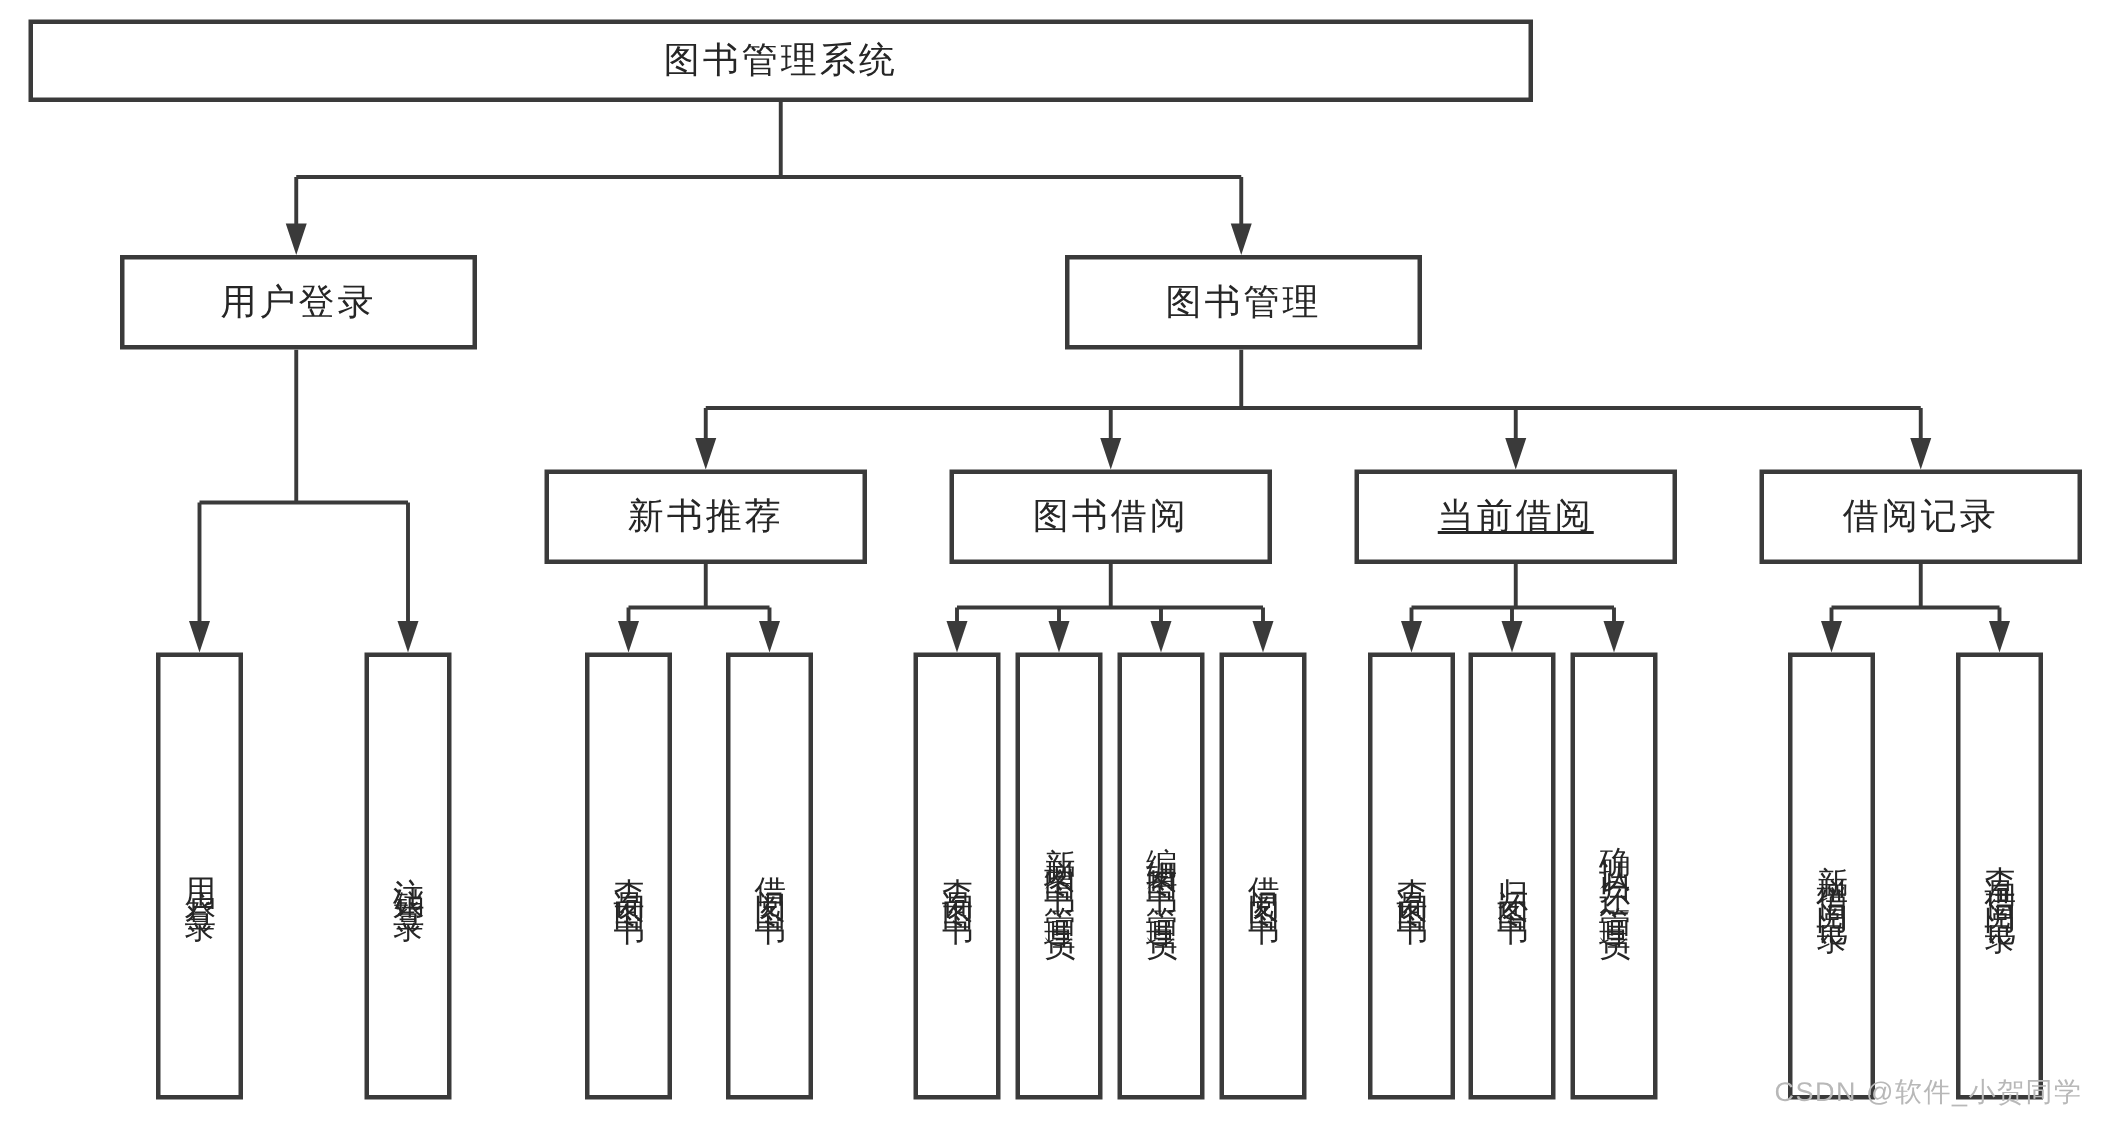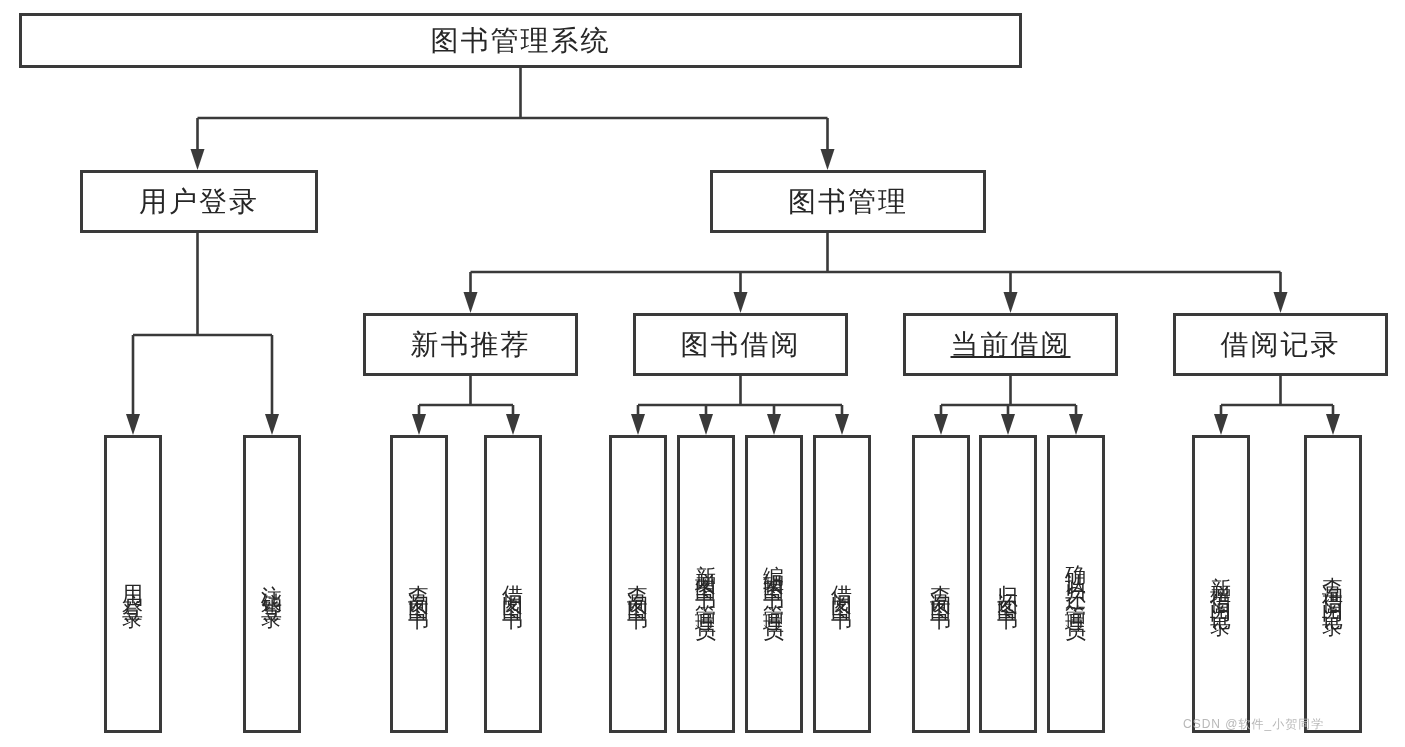--- a/index.html
+++ b/index.html
@@ -34,36 +34,36 @@
     border: 3px solid var(--line);
     background: #fff;
     color: var(--text);
     display: flex;
     align-items: center;
     justify-content: center;
     z-index: 2;
     line-height: 1;
   }
   .hnode {
-    font-size: 28px;
+    font-size: 24px;
     letter-spacing: 2px;
     white-space: nowrap;
   }
   .leaf {
     writing-mode: vertical-rl;
     text-orientation: mixed;
     font-size: 21px;
     letter-spacing: 8px;
     overflow: hidden;
   }
   .watermark {
     position: absolute;
     left: 1183px;
     top: 716px;
-    font-size: 12px;
+    font-size: 18px;
     color: var(--wm);
     letter-spacing: 1px;
     white-space: nowrap;
     z-index: 3;
   }
 </style>
 </head>
 <body>
 
 <div class="stage">
@@ -93,21 +93,21 @@
       <polygon points="1001,414 1015,414 1008,435" fill="#3a3a3a"></polygon>
       <polygon points="1069,414 1083,414 1076,435" fill="#3a3a3a"></polygon>
       <path d="M1280.5,376V405M1221,405H1333M1221,405V421M1333,405V421" fill="none" stroke="#3a3a3a" stroke-width="2.6"></path>
       <polygon points="1214,414 1228,414 1221,435" fill="#3a3a3a"></polygon>
       <polygon points="1326,414 1340,414 1333,435" fill="#3a3a3a"></polygon>
     </svg>
 
   <div class="node hnode" style="left:19px; top:13px; width:1003px; height:55px;">图书管理系统</div>
 
   <div class="node hnode" style="left:80px; top:170px; width:238px; height:63px;">用户登录</div>
-  <div class="node hnode" style="left:710px; top:170px; width:276px; height:63px;">图书管理</div>
+  <div class="node hnode" style="left:710px; top:170px; width:238px; height:63px;">图书管理</div>
 
   <div class="node hnode" style="left:363px; top:313px; width:215px; height:63px;">新书推荐</div>
   <div class="node hnode" style="left:633px; top:313px; width:215px; height:63px;">图书借阅</div>
   <div class="node hnode" style="left:903px; top:313px; width:215px; height:63px;text-decoration:underline;">当前借阅</div>
   <div class="node hnode" style="left:1173px; top:313px; width:215px; height:63px;">借阅记录</div>
 
   <div class="node leaf" style="left:104px; top:435px; width:58px; height:298px;">用户登录</div>
   <div class="node leaf" style="left:243px; top:435px; width:58px; height:298px;">注销登录</div>
 
   <div class="node leaf" style="left:390px; top:435px; width:58px; height:298px;">查询图书</div>

